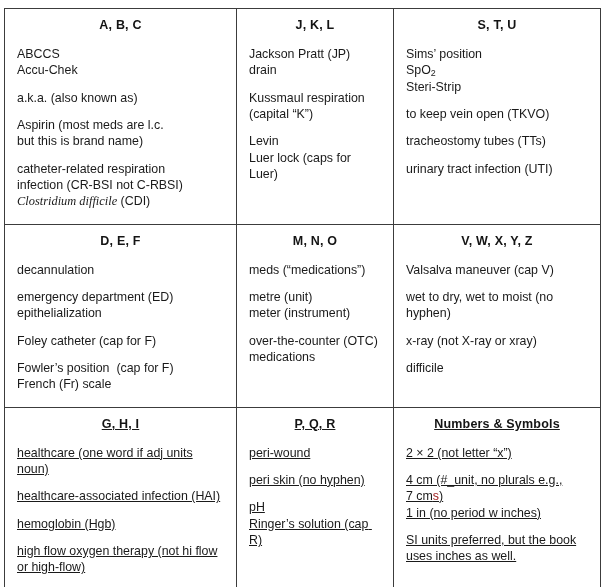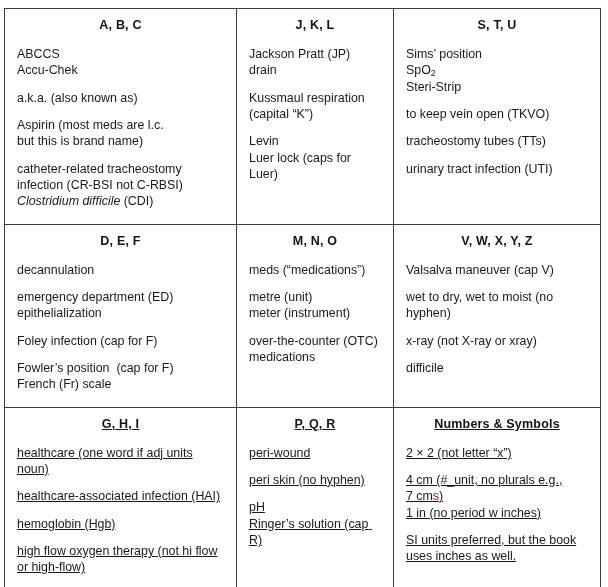--- a/index.html
+++ b/index.html
@@ -67,21 +67,21 @@
     font-size: 12.4px;
     line-height: 1.32;
     margin: 0 0 11px 0;
     white-space: pre-wrap;
     color: #1a1a1a;
   }
   ul.entries li.entry:last-child {
     margin-bottom: 0;
   }
 
-  .ital { font-style: italic; }
+  .ital { font-style: italic; font-family: Liberation Serif, serif; }
   .redtext { color: #a01f1f; }
 
   sub {
     font-size: 0.72em;
     line-height: 0;
     vertical-align: -0.22em;
   }
 </style>
 </head>
 <body>
@@ -97,21 +97,21 @@
 
     <tr class="r1">
       <td class="cell">
         <div class="cell-title">A, B, C</div>
         <ul class="entries">
           <li class="entry">ABCCS
 Accu-Chek</li>
           <li class="entry">a.k.a. (also known as)</li>
           <li class="entry">Aspirin (most meds are l.c.
 but this is brand name)</li>
-          <li class="entry"><span>catheter-related tracheostomy
+          <li class="entry"><span>catheter-related respiration
 infection (CR-BSI not C-RBSI)</span><br><span class="ital">Clostridium difficile</span><span> (CDI)</span></li>
         </ul>
       </td>
       <td class="cell">
         <div class="cell-title">J, K, L</div>
         <ul class="entries">
           <li class="entry">Jackson Pratt (JP) drain</li>
           <li class="entry">Kussmaul respiration
 (capital “K”)</li>
           <li class="entry">Levin
@@ -129,21 +129,21 @@
       </td>
     </tr>
 
     <tr class="r2">
       <td class="cell">
         <div class="cell-title">D, E, F</div>
         <ul class="entries">
           <li class="entry">decannulation</li>
           <li class="entry">emergency department (ED)
 epithelialization</li>
-          <li class="entry">Foley infection (cap for F)</li>
+          <li class="entry">Foley catheter (cap for F)</li>
           <li class="entry">Fowler’s position  (cap for F)
 French (Fr) scale</li>
         </ul>
       </td>
       <td class="cell">
         <div class="cell-title">M, N, O</div>
         <ul class="entries">
           <li class="entry">meds (“medications”)</li>
           <li class="entry">metre (unit)
 meter (instrument)</li>

